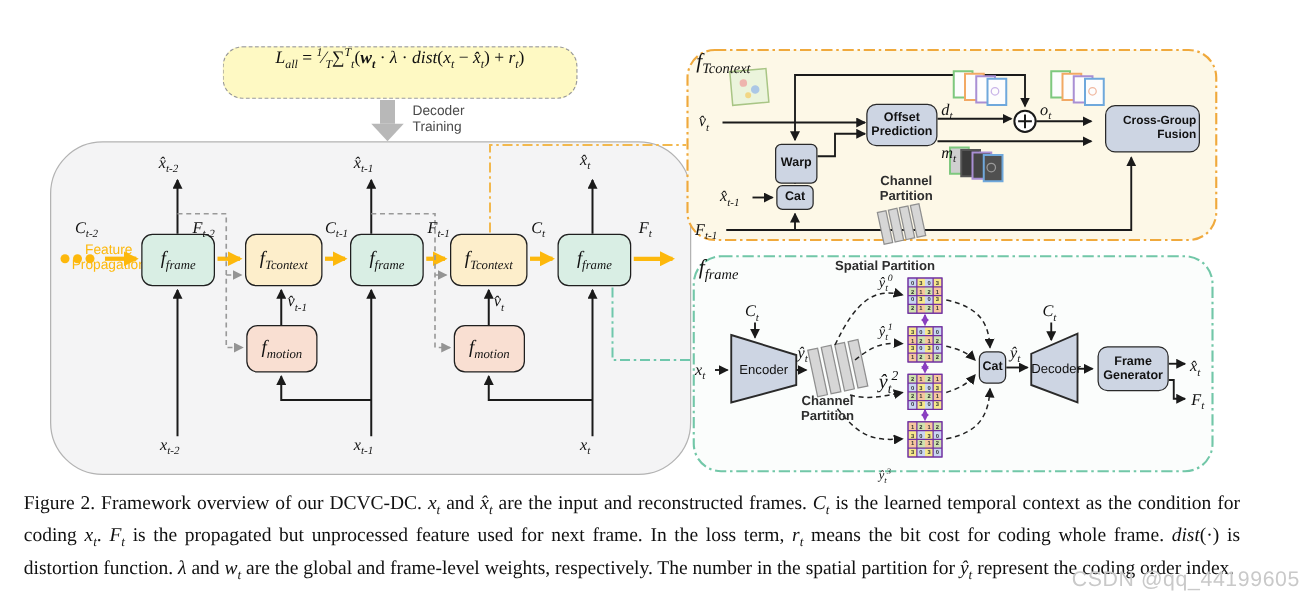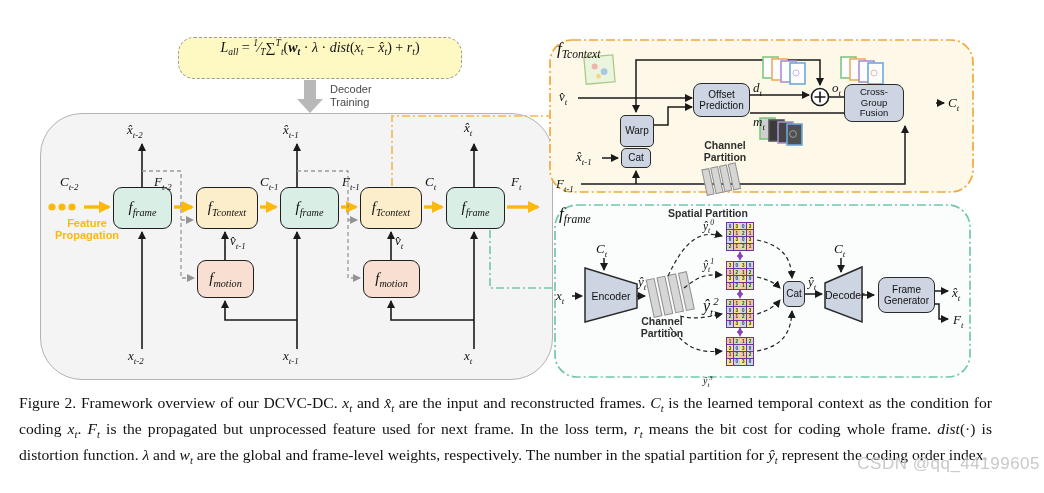--- a/index.html
+++ b/index.html
@@ -22,21 +22,21 @@
   
   .nb{position:absolute;box-sizing:border-box;border:1.6px solid #1f1f1f;border-radius:9px;
       display:flex;align-items:center;justify-content:center;font-size:15px;color:#111;
       font-family:"Liberation Serif",serif;}
   .teal{background:#d9eee4;}
   .amber{background:#fdeecb;}
   .salmon{background:#f9dfd2;}
   
   .bb{position:absolute;box-sizing:border-box;border:1.4px solid #2a2a2a;border-radius:5px;
       background:#cdd5e3;display:flex;align-items:center;justify-content:center;text-align:center;
-      font-family:"Liberation Sans",sans-serif;font-size:10px;line-height:1.12;color:#111;}
+      font-family:"Liberation Sans",sans-serif;font-size:10px;line-height:1.12;color:#111;font-weight:bold;}
   .rb{border-radius:8px;}
   
   .sans{position:absolute;font-family:"Liberation Sans",sans-serif;color:#3f3f3f;}
   .ttl{position:absolute;font-family:"Liberation Serif",serif;font-style:italic;font-size:17px;color:#111;white-space:nowrap;}
   
   .grid{position:absolute;width:28px;height:29px;border:1.7px solid #7030A0;background:#7030A0;
         display:grid;grid-template-columns:repeat(4,1fr);grid-template-rows:repeat(4,1fr);gap:0.6px;box-sizing:border-box;}
   .gc{display:flex;align-items:center;justify-content:center;
       font-family:"Liberation Sans",sans-serif;font-weight:bold;font-size:4.6px;color:#333;}
   .c0{background:#c9d6f2}.c1{background:#f6c79e}.c2{background:#cfe2ae}.c3{background:#f6e88b}
@@ -218,21 +218,21 @@
   </svg>
 
   <div id="formula-box" class="abs">
     <span><i>L</i><sub>all</sub><span> = </span><sup>1</sup><span>⁄</span><sub>T</sub><span>∑</span><sup>T</sup><sub>t</sub><span>(</span><i class="bd">w</i><sub class="bd">t</sub><span> · </span><i>λ</i><span> · </span><i>dist</i><span>(</span><i>x</i><sub>t</sub><span> − </span><i>x̂</i><sub>t</sub><span>) + </span><i>r</i><sub>t</sub><span>)</span></span>
   </div>
   <div class="sans abs" style="left:330px;top:83px;font-size:11px;line-height:12.5px;color:#4a4a4a;">
     <div>Decoder</div>
       <div>Training</div>
   </div>
 
-  <div class="sans abs" style="left:46px;top:218px;width:82px;text-align:center;font-size:11px;line-height:11.5px;font-weight:bold;color:#FDB80C;">
+  <div class="sans abs" style="left:46px;top:195px;width:82px;text-align:center;font-size:11px;line-height:11.5px;font-weight:normal;color:#FDB80C;">
     <div>Feature</div>
       <div>Propagation</div>
   </div>
 
   <div class="nb teal" style="left:113px;top:187px;width:59px;height:42px;">
       <span><i>f</i><sub>frame</sub></span>
     </div>
   <div class="nb amber" style="left:196px;top:187px;width:62px;height:42px;">
       <span><i>f</i><sub>Tcontext</sub></span>
     </div>
@@ -271,21 +271,21 @@
   <span class="ml" style="left:559px;top:89px;"><i>v̂</i><sub>t</sub></span>
   <span class="ml" style="left:576px;top:149px;"><i>x̂</i><sub>t-1</sub></span>
   <span class="ml" style="left:556px;top:176px;"><i>F</i><sub>t-1</sub></span>
   <span class="ml" style="left:753px;top:80px;"><i>d</i><sub>t</sub></span>
   <span class="ml" style="left:753px;top:114px;"><i>m</i><sub>t</sub></span>
   <span class="ml" style="left:832px;top:80px;"><i>o</i><sub>t</sub></span>
   <span class="ml" style="left:948px;top:95px;"><i>C</i><sub>t</sub></span>
   <div class="bb" style="left:620px;top:115px;width:34px;height:32px;">Warp</div>
   <div class="bb" style="left:621px;top:148px;width:30px;height:20px;">Cat</div>
   <div class="bb rb" style="left:693px;top:83px;width:57px;height:34px;font-size:10px;padding:0 3px;">Offset Prediction</div>
-  <div class="bb rb" style="left:844px;top:84px;width:60px;height:38px;font-size:9.5px;padding:0 2px;">Cross-Group Fusion</div>
+  <div class="bb rb" style="left:884px;top:84px;width:76px;height:38px;font-size:9.5px;padding:0 2px;text-align:right;">Cross-Group Fusion</div>
   <div class="sans abs" style="left:694px;top:140px;width:62px;text-align:center;font-size:10.5px;line-height:11.5px;font-weight:bold;color:#2e2e2e;">Channel Partition</div>
 
   <span class="ttl" style="left:559px;top:204px;"><i>f</i><sub>frame</sub></span>
   <div class="sans abs" style="left:668px;top:207px;width:120px;text-align:left;font-size:10.5px;font-weight:bold;color:#2e2e2e;">Spatial Partition</div>
   <span class="ml" style="left:556px;top:288px;"><i>x</i><sub>t</sub></span>
   <span class="ml" style="left:596px;top:241px;"><i>C</i><sub>t</sub></span>
   <span class="ml" style="left:638px;top:274px;"><i>ŷ</i><sub>t</sub></span>
   <div class="sans abs" style="left:631px;top:316px;width:62px;text-align:center;font-size:10.5px;line-height:11.5px;font-weight:bold;color:#2e2e2e;">Channel Partition</div>
   <div class="sans abs" style="left:588px;top:290px;width:46px;text-align:center;font-size:10.5px;color:#111;">Encoder</div>
   <div class="sans abs" style="left:825px;top:289px;width:37px;text-align:center;font-size:10.5px;color:#111;">Decoder</div>

